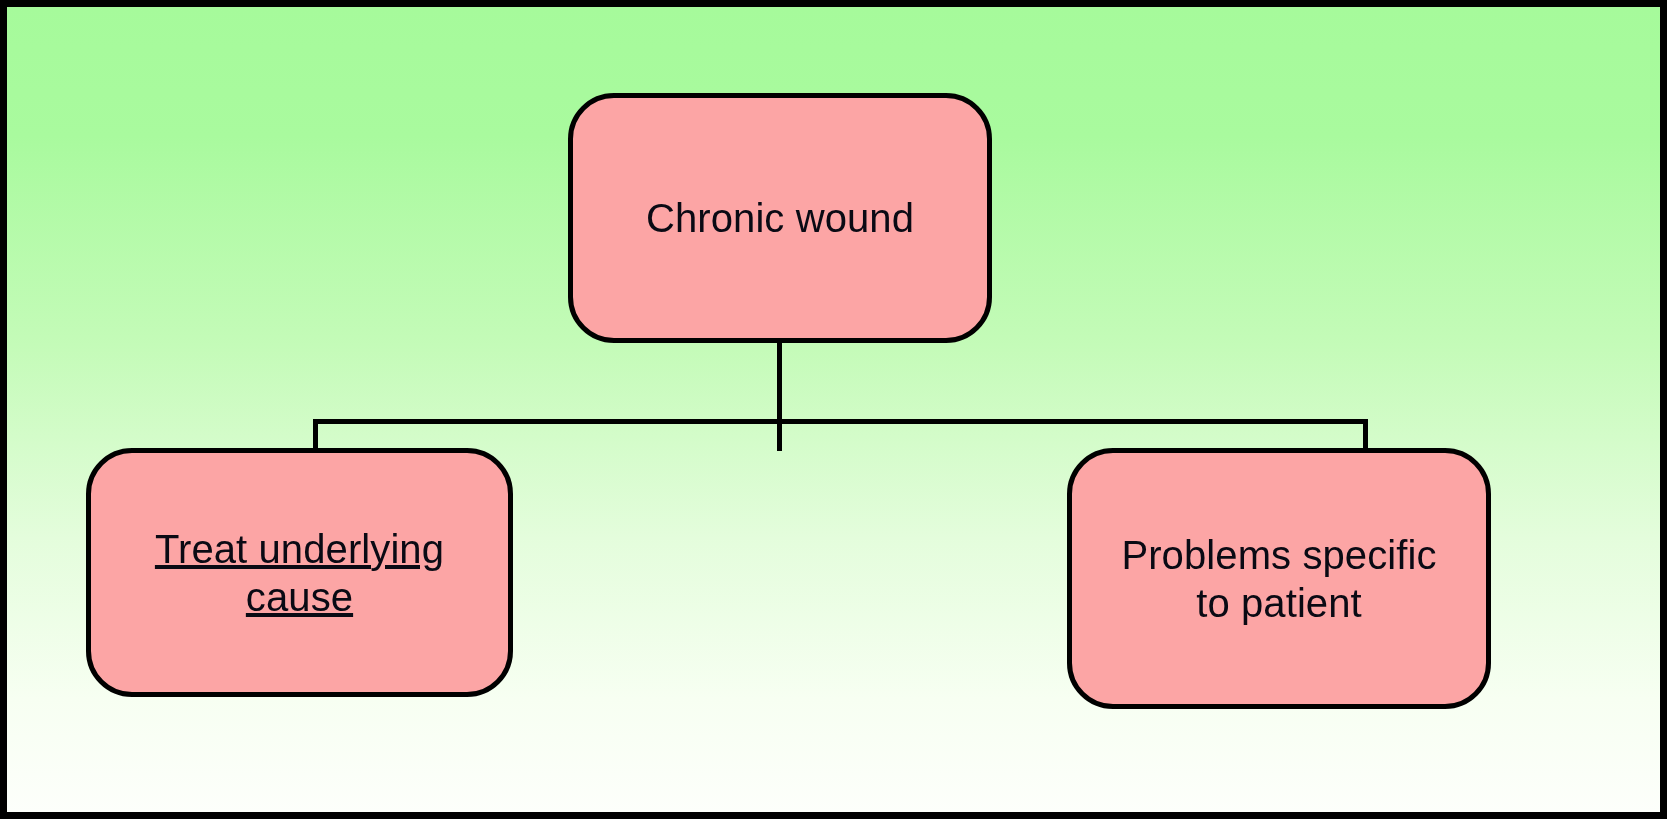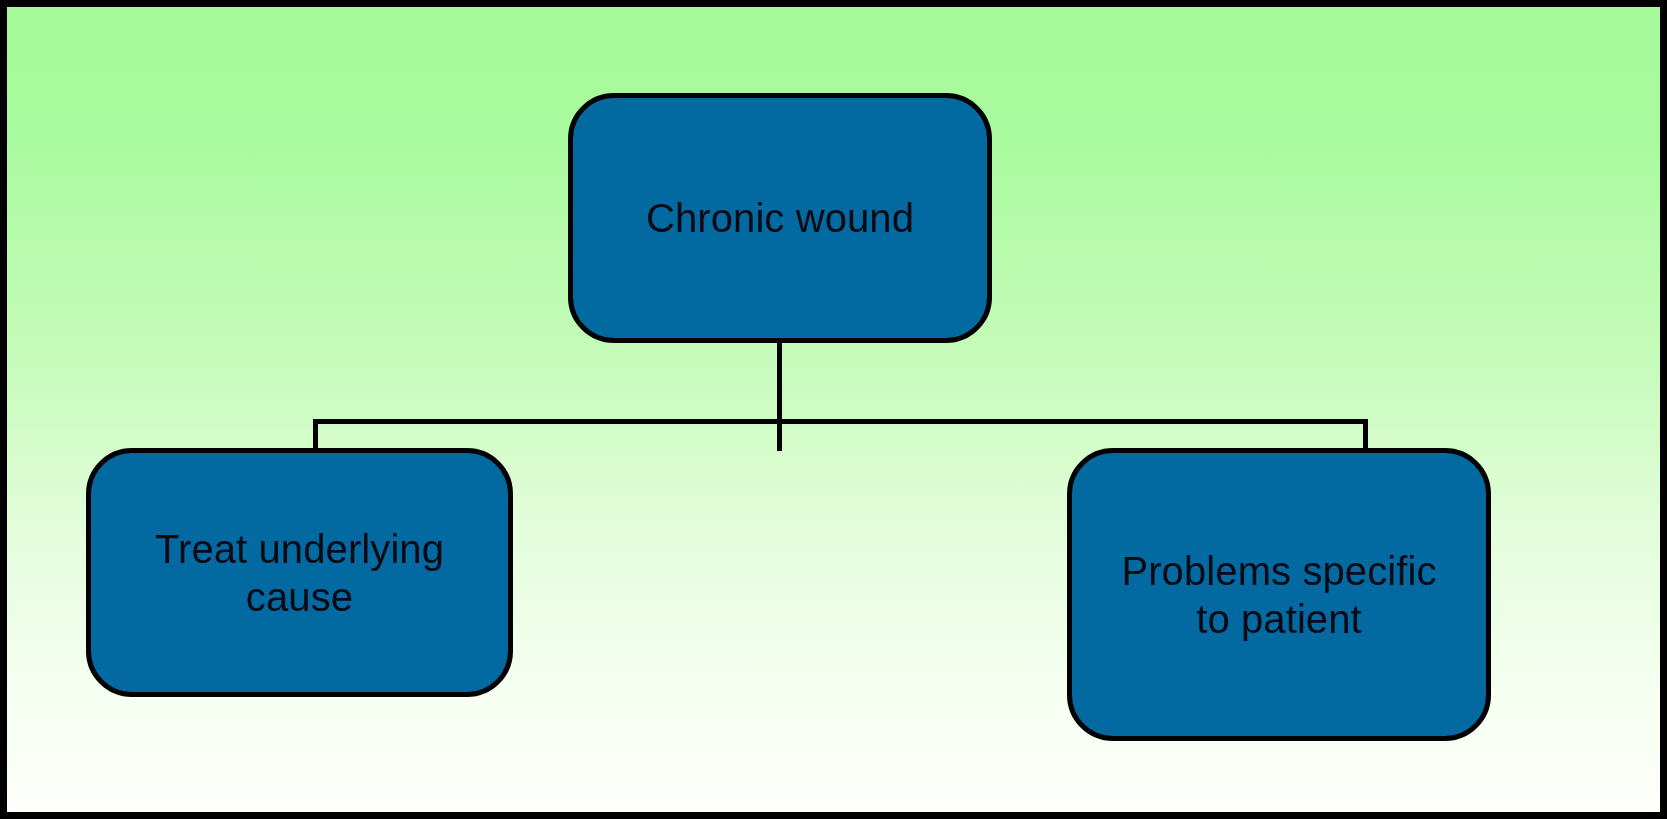--- a/index.html
+++ b/index.html
@@ -27,40 +27,40 @@
     position: absolute;
     background: #000000;
   }
   .v-line { width: 5px; }
   .h-line { height: 5px; }
 
   
   .node {
     position: absolute;
     box-sizing: border-box;
-    background: #0369a1;
+    background: #fca5a5;
     border: 5px solid #000000;
     border-radius: 46px;
     display: flex;
     align-items: center;
     justify-content: center;
     text-align: center;
     color: #0a0a14;
     line-height: 1.20;
     letter-spacing: 0.1px;
     padding: 4px 14px;
   }
   .node-label {
     display: block;
     white-space: pre-line;
   }
   #node-root { left: 561px;  top: 86px;  width: 424px; height: 250px; font-size: 40px; }
-  #node-a    { left: 79px;   top: 441px; width: 427px; height: 249px; font-size: 40px; }
+  #node-a    { left: 79px;   top: 441px; width: 427px; height: 249px; font-size: 40px; text-decoration: underline; }
   #node-b    { left: 575px;  top: 441px; width: 428px; height: 249px; font-size: 40px; }
-  #node-c    { left: 1060px; top: 441px; width: 424px; height: 293px; font-size: 40px; }
+  #node-c    { left: 1060px; top: 441px; width: 424px; height: 261px; font-size: 40px; }
 </style>
 </head>
 <body>
 
 <div id="canvas">
 
   <div id="bg"></div>
 
   <div class="line v-line" style="left:770px; top:332px; height:84px;"></div>
 

